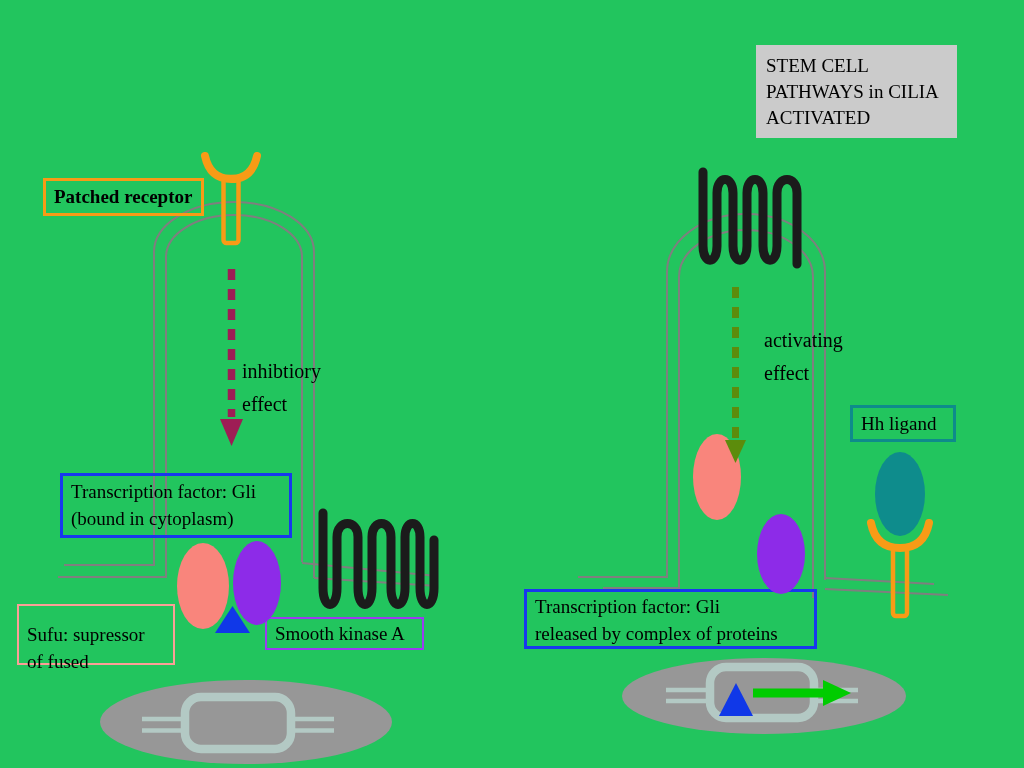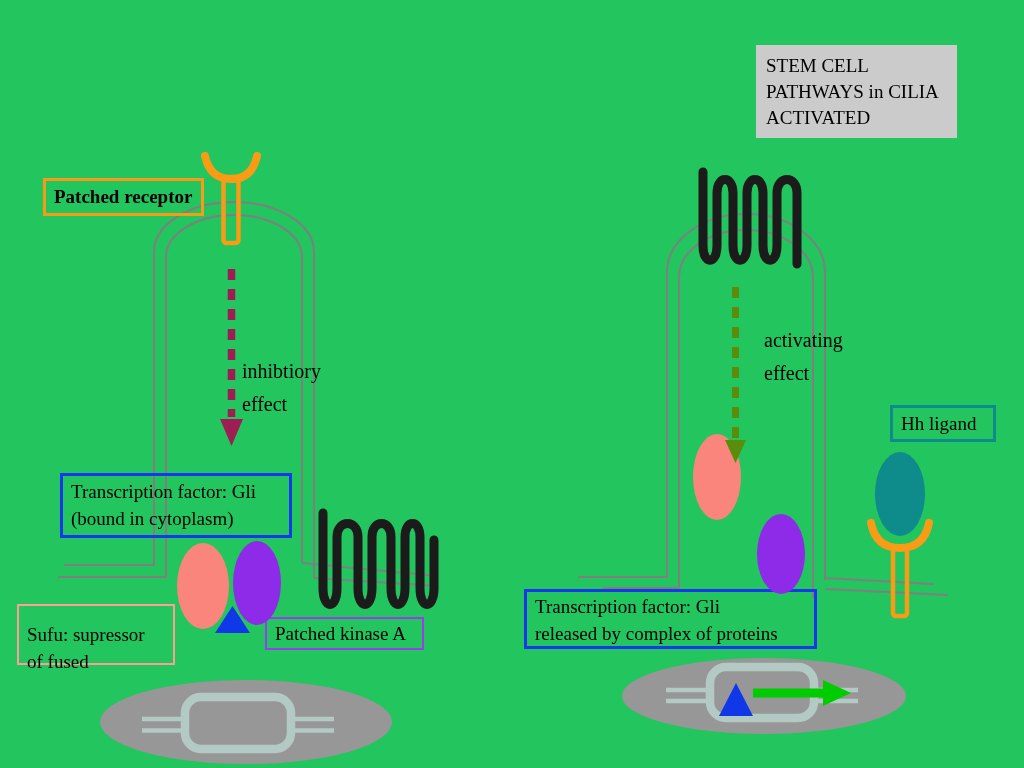--- a/index.html
+++ b/index.html
@@ -13,21 +13,21 @@
              padding:8px 10px;line-height:1.37;}
   #patched{left:43px;top:178px;width:161px;height:38px;border:3px solid #F89B16;font-weight:bold;}
   #inhibitory-text{left:242px;top:327px;line-height:33px;font-size:20px;margin-top:28px;}
   #gli-left{left:60px;top:473px;width:232px;height:65px;border:3px solid #1838EE;
             padding:3px 8px;line-height:1.4;}
   #smooth{left:326px;top:476px;width:160px;height:36px;border:2px solid #000;}
   #sufu{left:17px;top:604px;width:158px;height:61px;border:2px solid #FB9F97;
         padding:16px 8px;line-height:1.4;}
   #pka{left:265px;top:617px;width:159px;height:33px;border:2px solid #9C3CF0;}
   #activating-text{left:764px;top:324px;line-height:33px;font-size:20px;}
-  #hh{left:850px;top:405px;width:106px;height:37px;border:3px solid #0E8B8B;margin-left:40px;}
+  #hh{left:850px;top:405px;width:106px;height:37px;border:3px solid #0E8B8B;}
   #gli-right{left:524px;top:589px;width:293px;height:60px;border:3px solid #1838EE;
              padding:2px 8px;line-height:1.4;}
   #transcription{left:737px;top:717px;width:130px;height:36px;border:4px solid #00CC00;
                  background:#fff;z-index:30;}
 </style>
 </head>
 <body>
 
 <div id="stage">
 
@@ -73,21 +73,21 @@
   <div class="lbl" id="inhibitory-text">inhibtiory
 effect</div>
 
   <div class="lbl" id="gli-left">Transcription factor: Gli
 (bound in cytoplasm)</div>
 
 
   <div class="lbl" id="sufu">Sufu: supressor
 of fused</div>
 
-  <div class="lbl c" id="pka">Patched kinase A</div>
+  <div class="lbl c" id="pka">Smooth kinase A</div>
 
   <div class="lbl" id="activating-text">activating
 effect</div>
 
   <div class="lbl c" id="hh">Hh ligand</div>
 
   <div class="lbl" id="gli-right">Transcription factor: Gli
 released by complex of proteins</div>
 
 

